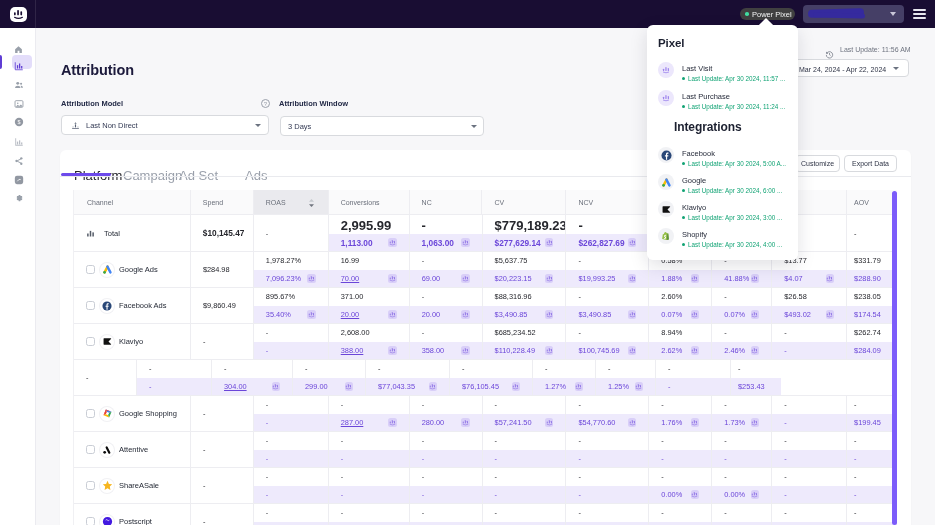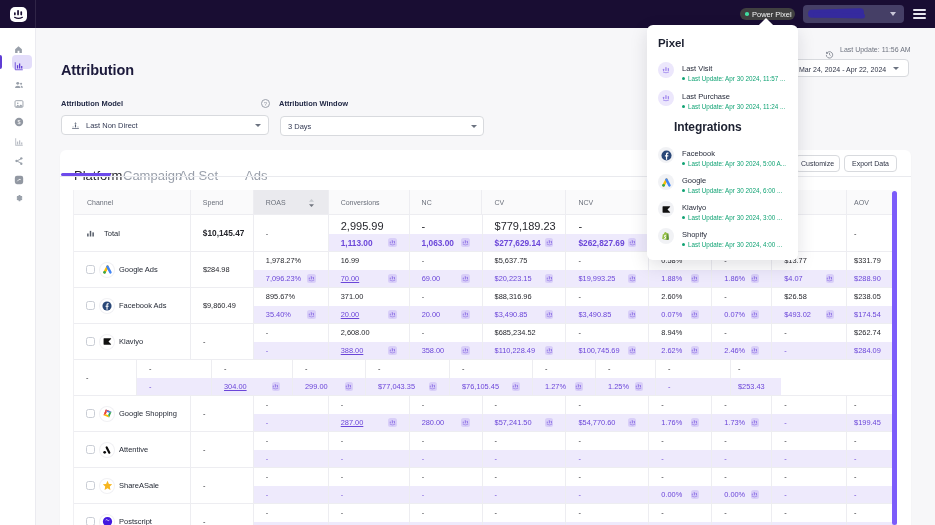--- a/index.html
+++ b/index.html
@@ -60,21 +60,21 @@
 #thead .c2 { background:#eaeaee; }
 #thead .c10 { padding-left:7px; }
 .body-row .c10.two .l1, .body-row .c10.two .l2, .c10.single { padding-left:7px; }
 .body-row { height:36px; }
 #row-total { height:37px; }
 .chcell { display:flex; align-items:center; padding-left:12px; font-size:7.5px; color:#1f2430; }
 .spcell { display:flex; align-items:center; padding-left:12px; font-size:7.4px; color:#26272d; }
 .two { display:flex; flex-direction:column; }
 .l1 { height:18px; display:flex; align-items:center; padding-left:12px; font-size:7.4px; color:#26272d; }
 .l2 { height:18px; background:#eeeafc; display:flex; align-items:center; justify-content:space-between; padding-left:12px; padding-right:12px; font-size:7.4px; color:#6b46d9; }
-#row-total .l1 { height:20px; font-weight:normal; padding-top:2px; font-size:11px; }
+#row-total .l1 { height:20px; font-weight:bold; padding-top:2px; font-size:13px; }
 #row-total .l2 { height:17px; font-weight:bold; font-size:8.3px; }
 .single { display:flex; align-items:center; padding-left:12px; font-size:7.4px; color:#26272d; }
 .l2 .und { text-decoration:underline; }
 .l2.nopill { justify-content:flex-start; }
 .pill { width:8.5px; height:8.5px; background:#d9cff8; border-radius:2.5px; flex:none; display:flex; align-items:center; justify-content:center; }
 .cb { width:9px; height:9px; border:1px solid #c9cdd5; border-radius:2.5px; background:#fff; margin-right:5px; flex:none; }
 .chic { width:14px; height:14px; border-radius:50%; background:#fff; box-shadow:0 0 0 1px #f1f1f4; margin-right:5px; flex:none; display:flex; align-items:center; justify-content:center; }
 #scrollbar { position:absolute; left:832px; top:41px; width:5px; height:334px; background:#7c5cfa; border-radius:3px; }
 
 
@@ -424,21 +424,21 @@
                   <rect x="7.1" y="2.4" width="1.4" height="4" rx="0.7"></rect>
                   <path d="M1.6 7.7 Q5 9.4 8.4 7.7" stroke="#9175e6" stroke-width="0.9" fill="none" stroke-linecap="round"></path>
                 </g>
               </svg>
             </span>
           </div>
         </div>
         <div class="cell c8 two">
           <div class="l1">-</div>
           <div class="l2">
-            <span>1.86%</span>
+            <span>41.88%</span>
             <span class="pill">
               <svg width="7" height="7" viewBox="0 0 10 10">
                 <g fill="#9175e6">
                   <rect x="1.1" y="3.4" width="1.4" height="3" rx="0.7"></rect>
                   <rect x="4.1" y="1.3" width="1.4" height="5.1" rx="0.7"></rect>
                   <rect x="7.1" y="2.4" width="1.4" height="4" rx="0.7"></rect>
                   <path d="M1.6 7.7 Q5 9.4 8.4 7.7" stroke="#9175e6" stroke-width="0.9" fill="none" stroke-linecap="round"></path>
                 </g>
               </svg>
             </span>

